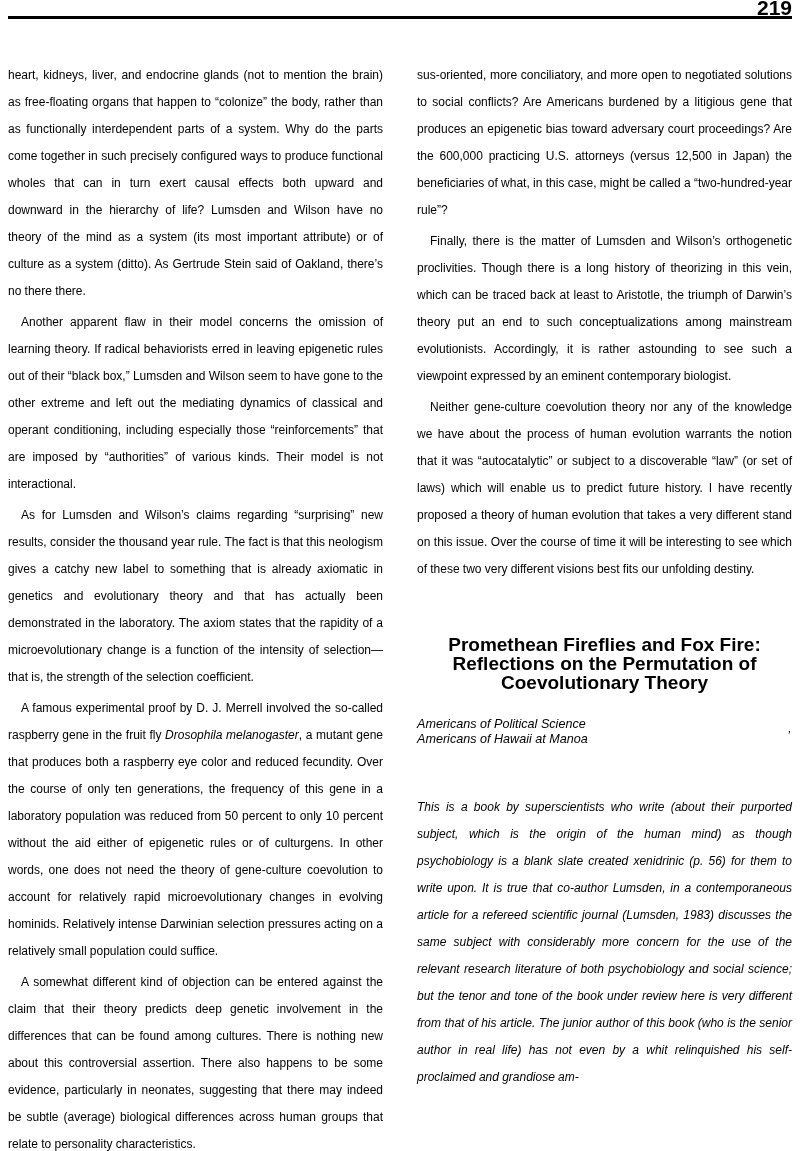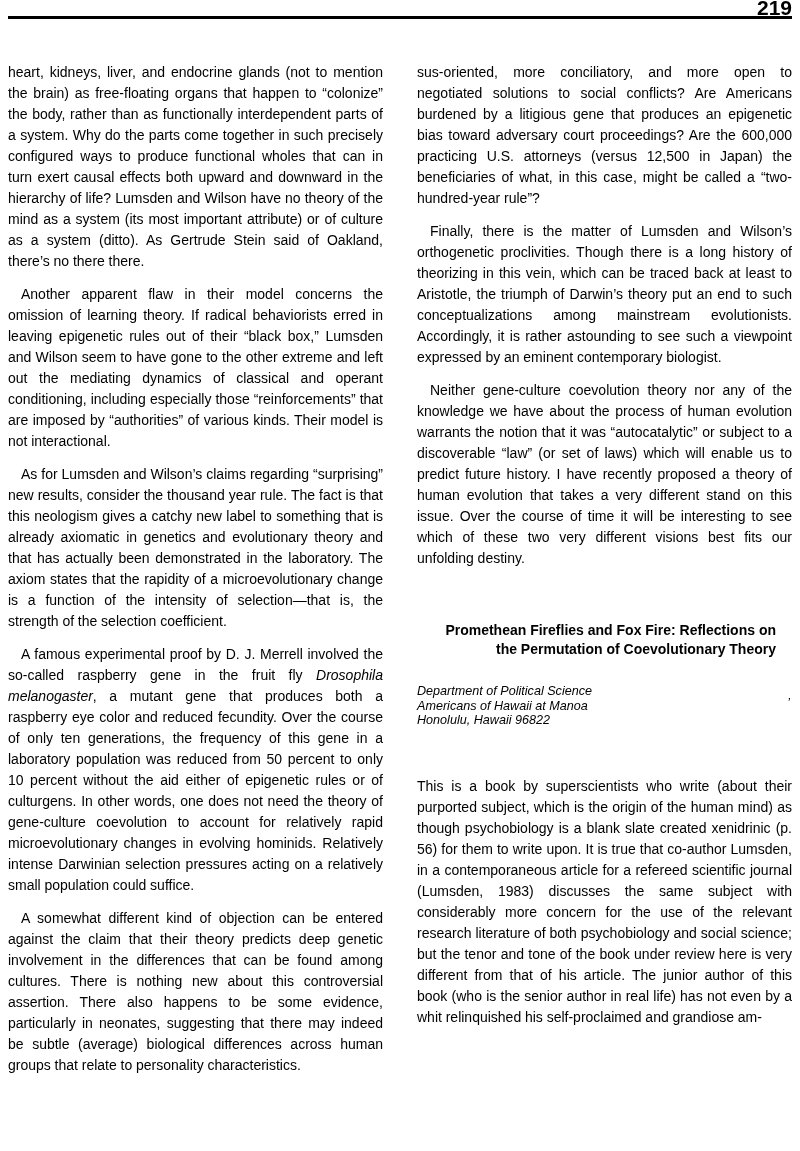--- a/index.html
+++ b/index.html
@@ -61,48 +61,48 @@
     justify-content: space-between;
     align-items: flex-start;
   }
   .col {
     width: 375px;
     box-sizing: border-box;
   }
 
   p.body {
     margin: 0 0 0 0;
-    font-size: 14px;
-    line-height: 21px;
+    font-size: 12px;
+    line-height: 27px;
     text-align: justify;
     text-justify: inter-word;
     text-indent: 13px;
     hyphens: none;
     word-spacing: -0.1px;
   }
   p.body.first {
     text-indent: 0;
   }
   p.body + p.body {
-    margin-top: 12px;
+    margin-top: 4px;
   }
   .ital {
     font-style: italic;
   }
 
   
   .article-opener {
     margin-top: 52px;
   }
   .art-title {
-    font-size: 14px;
+    font-size: 19px;
     font-weight: bold;
     line-height: 19px;
     margin: 16px;
-    text-align: right;
+    text-align: center;
   }
   .art-author {
     font-size: 16.3px;
     line-height: 19px;
     margin: 49px 0 0 0;
     font-weight: normal;
   }
   .affiliation {
     font-size: 12.6px;
     font-style: italic;
@@ -117,20 +117,21 @@
   .stray-mark {
     position: absolute;
     right: 2px;
     top: 13px;
     font-size: 12px;
     line-height: 12px;
     color: #000;
   }
   .article-body {
     margin-top: 48px;
+    font-style: italic;
   }
 </style>
 </head>
 <body>
 
 <div class="page">
 
   <div class="running-head">
     <div class="folio">219</div>
     <div class="head-rule"></div>
@@ -160,23 +161,22 @@
       <p class="body">Finally, there is the matter of Lumsden and Wilson’s orthogenetic proclivities. Though there is a long history of theorizing in this vein, which can be traced back at least to Aristotle, the triumph of Darwin’s theory put an end to such conceptualizations among mainstream evolutionists. Accordingly, it is rather astounding to see such a viewpoint expressed by an eminent contemporary biologist.</p>
 
       <p class="body">Neither gene-culture coevolution theory nor any of the knowledge we have about the process of human evolution warrants the notion that it was “autocatalytic” or subject to a discoverable “law” (or set of laws) which will enable us to predict future history. I have recently proposed a theory of human evolution that takes a very different stand on this issue. Over the course of time it will be interesting to see which of these two very different visions best fits our unfolding destiny.</p>
 
       <div class="article-opener">
 
         <h2 class="art-title">Promethean Fireflies and Fox Fire: Reflections on the Permutation of Coevolutionary Theory</h2>
 
 
         <div class="affiliation">
-          <span class="line">Department of Political Science</span>
+          <span class="line">Americans of Political Science</span>
           <span class="line">Americans of Hawaii at Manoa</span>
-          <span class="line">Honolulu, Hawaii 96822</span>
           <span class="stray-mark">’</span>
         </div>
 
       </div>
 
       <div class="article-body">
         <p class="body first">This is a book by superscientists who write (about their purported subject, which is the origin of the human mind) as though psychobiology is a blank slate created xenidrinic (p. 56) for them to write upon. It is true that co-author Lumsden, in a contemporaneous article for a refereed scientific journal (Lumsden, 1983) discusses the same subject with considerably more concern for the use of the relevant research literature of both psychobiology and social science; but the tenor and tone of the book under review here is very different from that of his article. The junior author of this book (who is the senior author in real life) has not even by a whit relinquished his self-proclaimed and grandiose am-</p>
       </div>
 
     </div>

